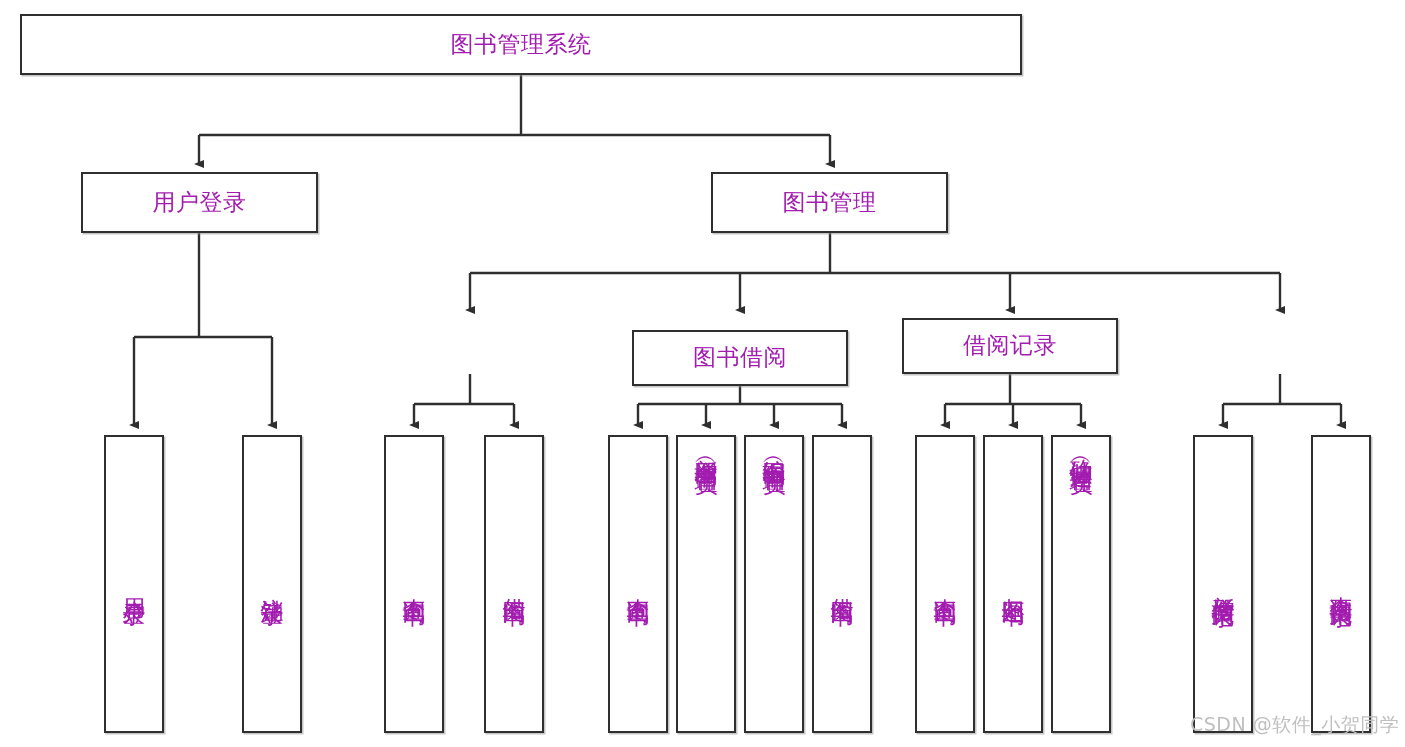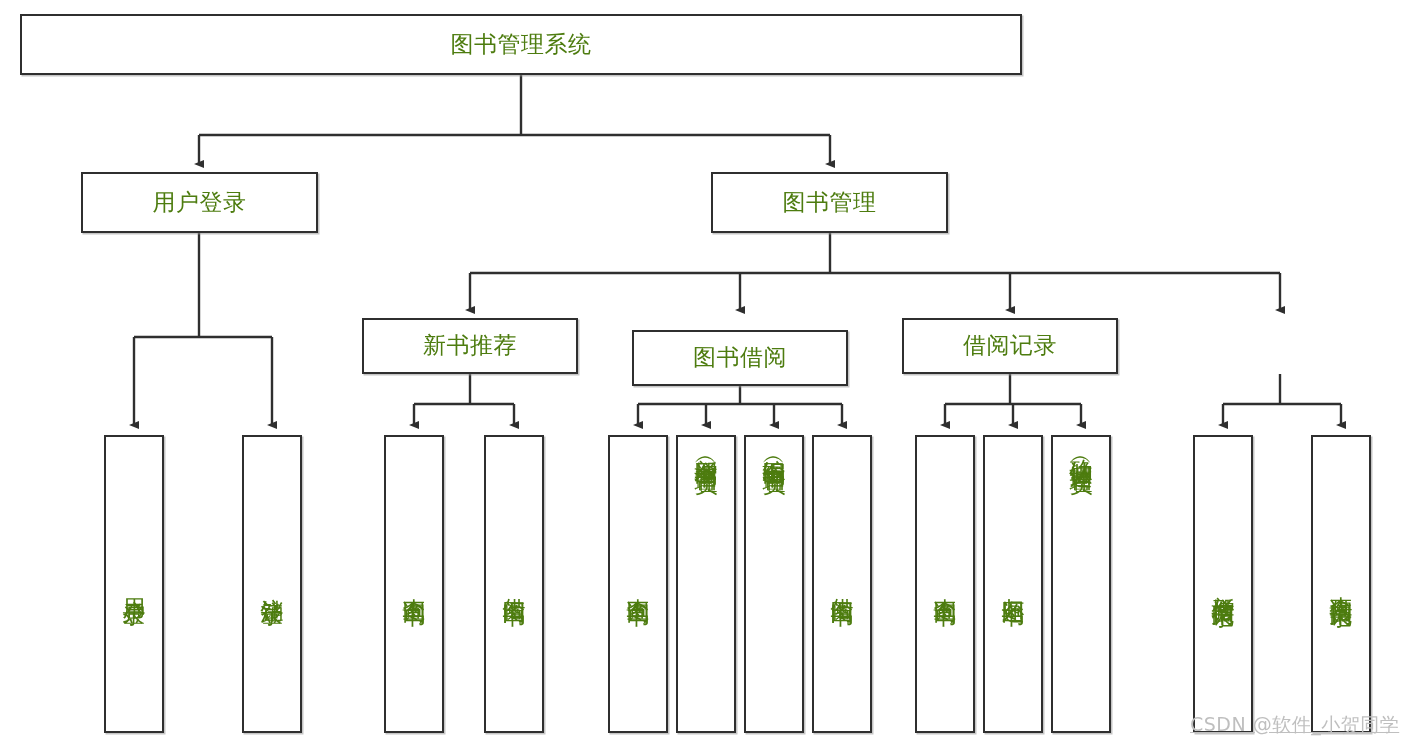--- a/index.html
+++ b/index.html
@@ -29,21 +29,21 @@
     position: absolute;
     box-sizing: border-box;
     background: #ffffff;
     border: 2px solid #2f2f2f;
     display: flex;
     align-items: center;
     justify-content: center;
     box-shadow: 1.5px 1.5px 0 rgba(150,150,150,0.55);
   }
   .node .label {
-    color: #4d7c0f;
+    color: #a21caf;
     line-height: 1.18;
     white-space: nowrap;
   }
   .node.horizontal .label {
     font-size: 23px;
     letter-spacing: 0.5px;
   }
   .node.root .label {
     font-size: 23px;
   }
@@ -136,23 +136,20 @@
     <span class="label">图书管理系统</span>
   </div>
 
   <div class="node horizontal" style="left:81px; top:172px; width:237px; height:61px;">
     <span class="label">用户登录</span>
   </div>
   <div class="node horizontal" style="left:711px; top:172px; width:237px; height:61px;">
     <span class="label">图书管理</span>
   </div>
 
-  <div class="node horizontal" style="left:362px; top:318px; width:216px; height:56px;">
-    <span class="label">新书推荐</span>
-  </div>
   <div class="node horizontal" style="left:632px; top:330px; width:216px; height:56px;">
     <span class="label">图书借阅</span>
   </div>
   <div class="node horizontal" style="left:902px; top:318px; width:216px; height:56px;">
     <span class="label">借阅记录</span>
   </div>
 
   <div class="node vertical centered" style="left:104px; top:435px; width:60px; height:298px;">
     <span class="label">用户登录</span>
   </div>
@@ -190,15 +187,15 @@
     <span class="label">确认归还（管理员）</span>
   </div>
 
   <div class="node vertical centered" style="left:1193px; top:435px; width:60px; height:298px;">
     <span class="label">新增借阅记录</span>
   </div>
   <div class="node vertical centered" style="left:1311px; top:435px; width:60px; height:298px;">
     <span class="label">查询借阅记录</span>
   </div>
 
-  <div class="watermark" style="left:1190px; top:712px;text-decoration:underline;">CSDN @软件_小贺同学</div>
+  <div class="watermark" style="left:1190px; top:712px;">CSDN @软件_小贺同学</div>
 
 </div>
 
 </body></html>

